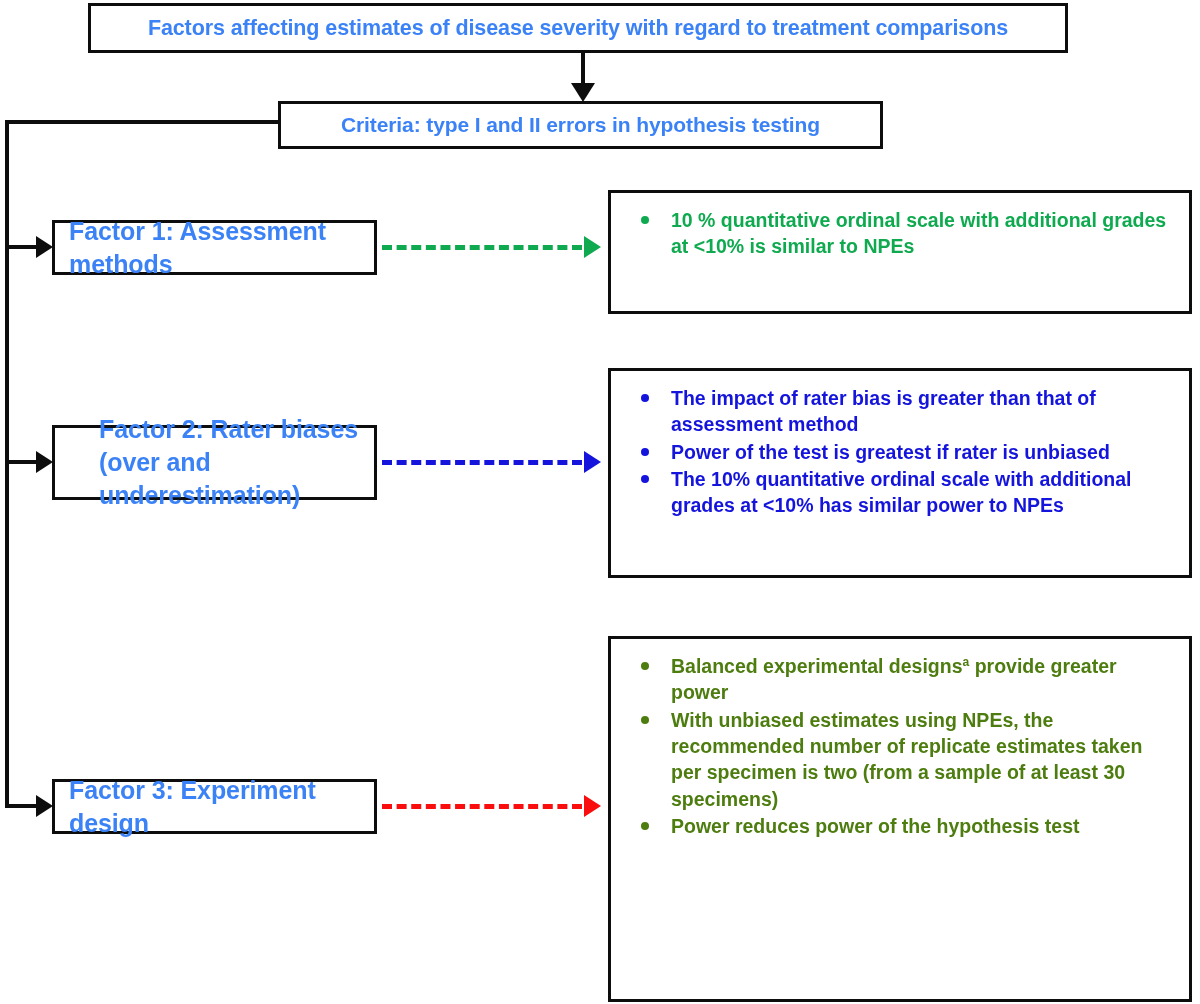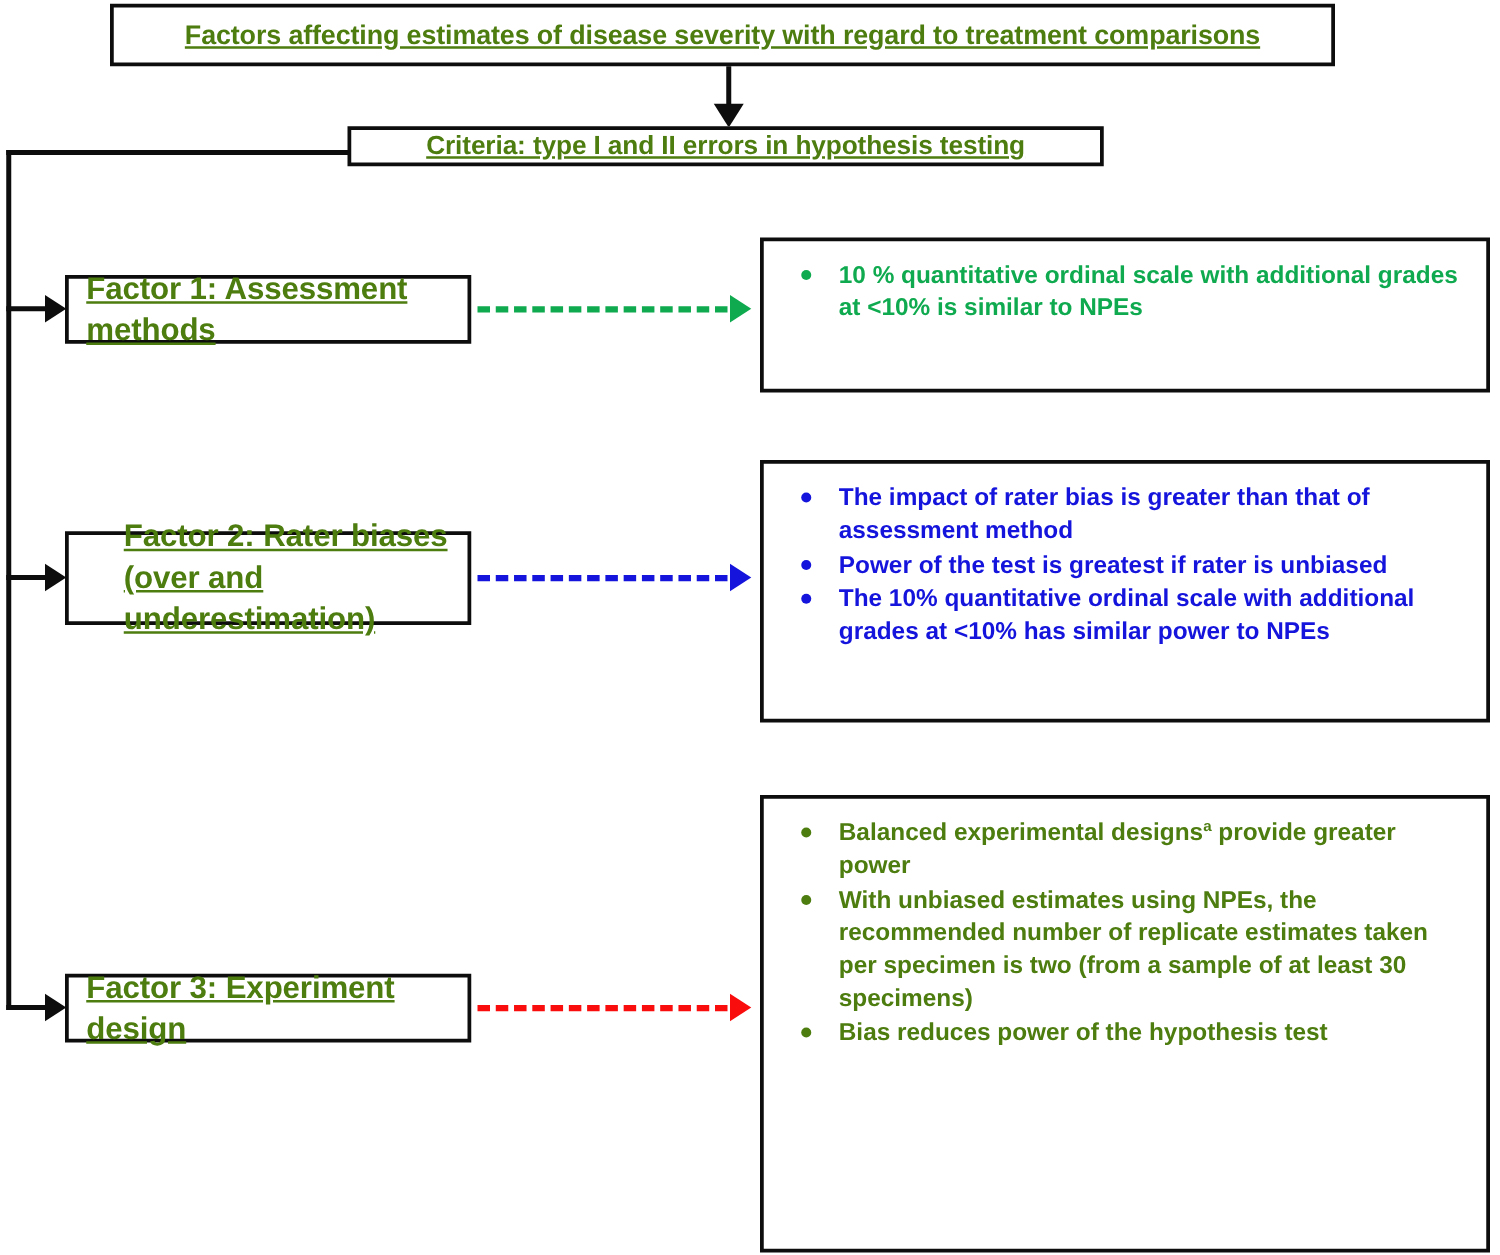--- a/index.html
+++ b/index.html
@@ -18,36 +18,35 @@
 
   
   .box {
     position: absolute;
     box-sizing: border-box;
     background: #ffffff;
     border: 3px solid #0d0d0d;
   }
   .box-title-text {
     font-weight: bold;
-    color: #4d7c0f;
+    color: #3b82f6;
     letter-spacing: -0.1px;
-    text-decoration: underline;
   }
 
   
   #title-box {
     left: 88px;  top: 3px;
     width: 980px; height: 50px;
     display: flex; align-items: center; justify-content: center;
   }
   #title-box .box-title-text { font-size: 21.5px; }
 
   #criteria-box {
     left: 278px; top: 101px;
-    width: 605px; height: 32px;
+    width: 605px; height: 48px;
     display: flex; align-items: center; justify-content: center;
   }
   #criteria-box .box-title-text { font-size: 21px; }
 
   
   .factor-box {
     display: flex; align-items: center;
     padding: 0 14px;
   }
   .factor-box .box-title-text { font-size: 25px; line-height: 1.32; }
@@ -219,17 +218,17 @@
       <li>The impact of rater bias is greater than that of assessment method</li>
       <li>Power of the test is greatest if rater is unbiased</li>
       <li>The 10% quantitative ordinal scale with additional grades at &lt;10% has similar power to NPEs</li>
     </ul>
   </div>
 
   <div class="box outcome-box" id="outcome-3-box">
     <ul class="bullet-list red-text">
       <li>Balanced experimental designs<sup>a</sup> provide greater power</li>
       <li>With unbiased estimates using NPEs, the recommended number of replicate estimates taken per specimen is two (from a sample of at least 30 specimens)</li>
-      <li>Bias reduces power of the hypothesis test</li>
+      <li>Power reduces power of the hypothesis test</li>
     </ul>
   </div>
 
 </div>
 
 </body></html>

